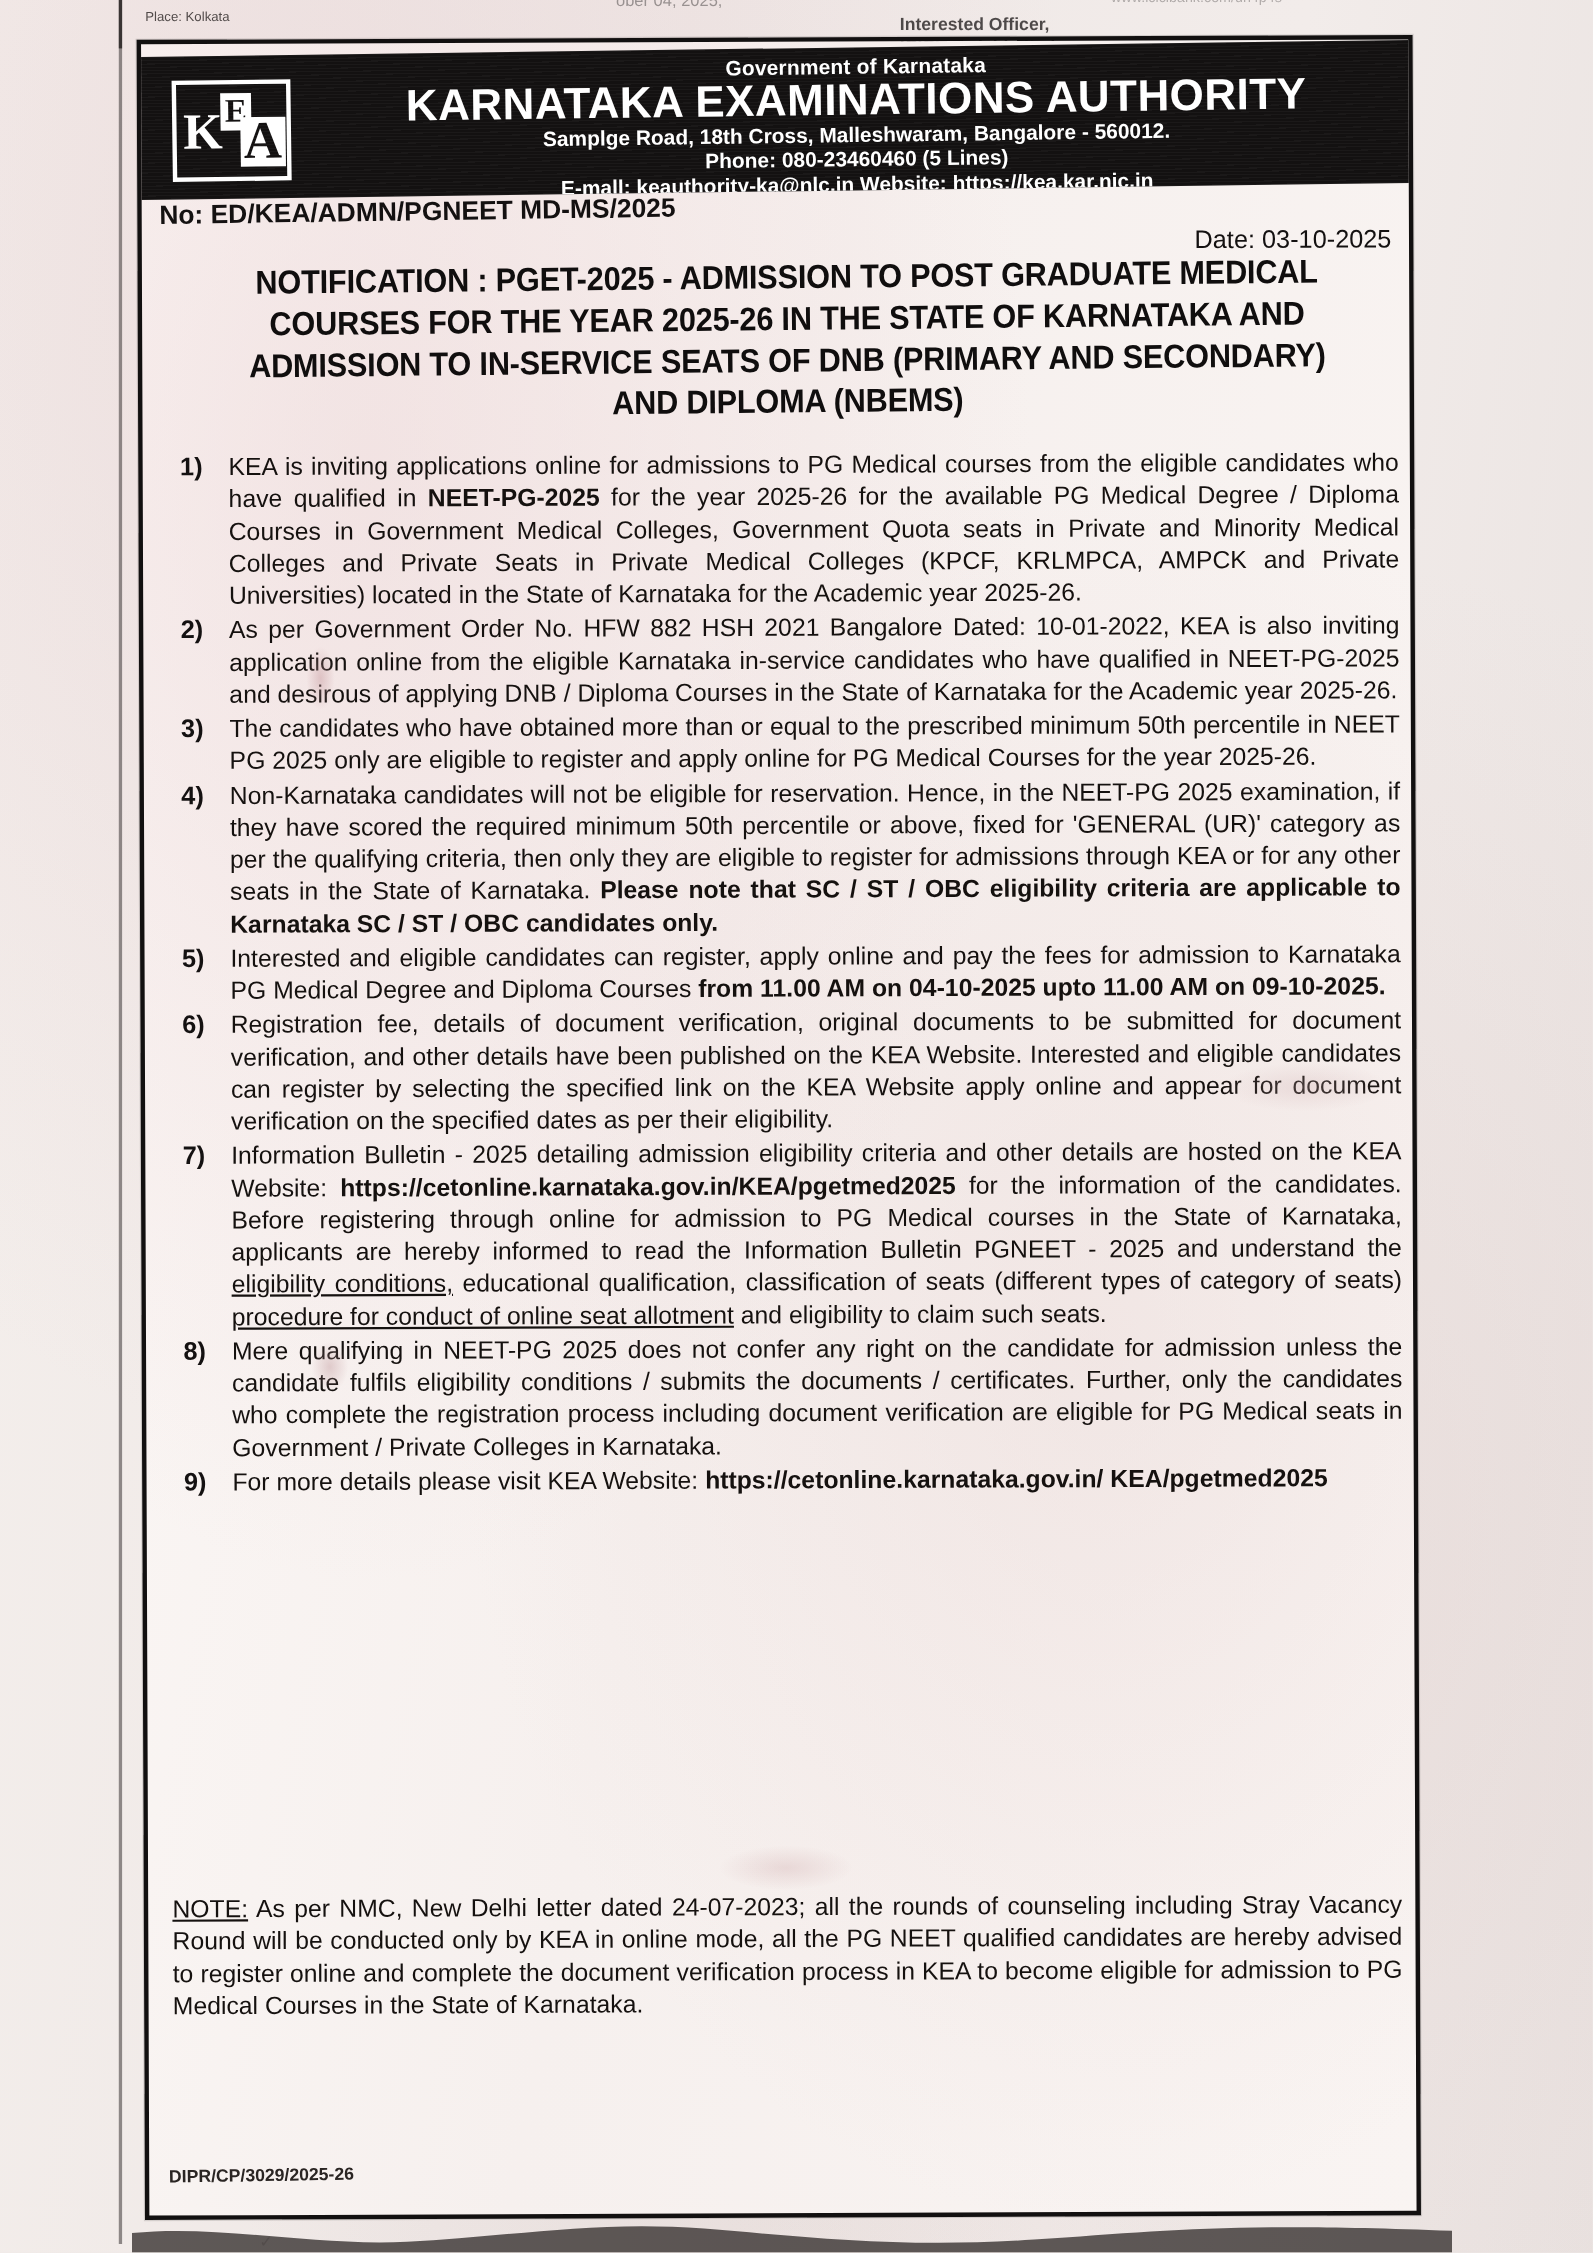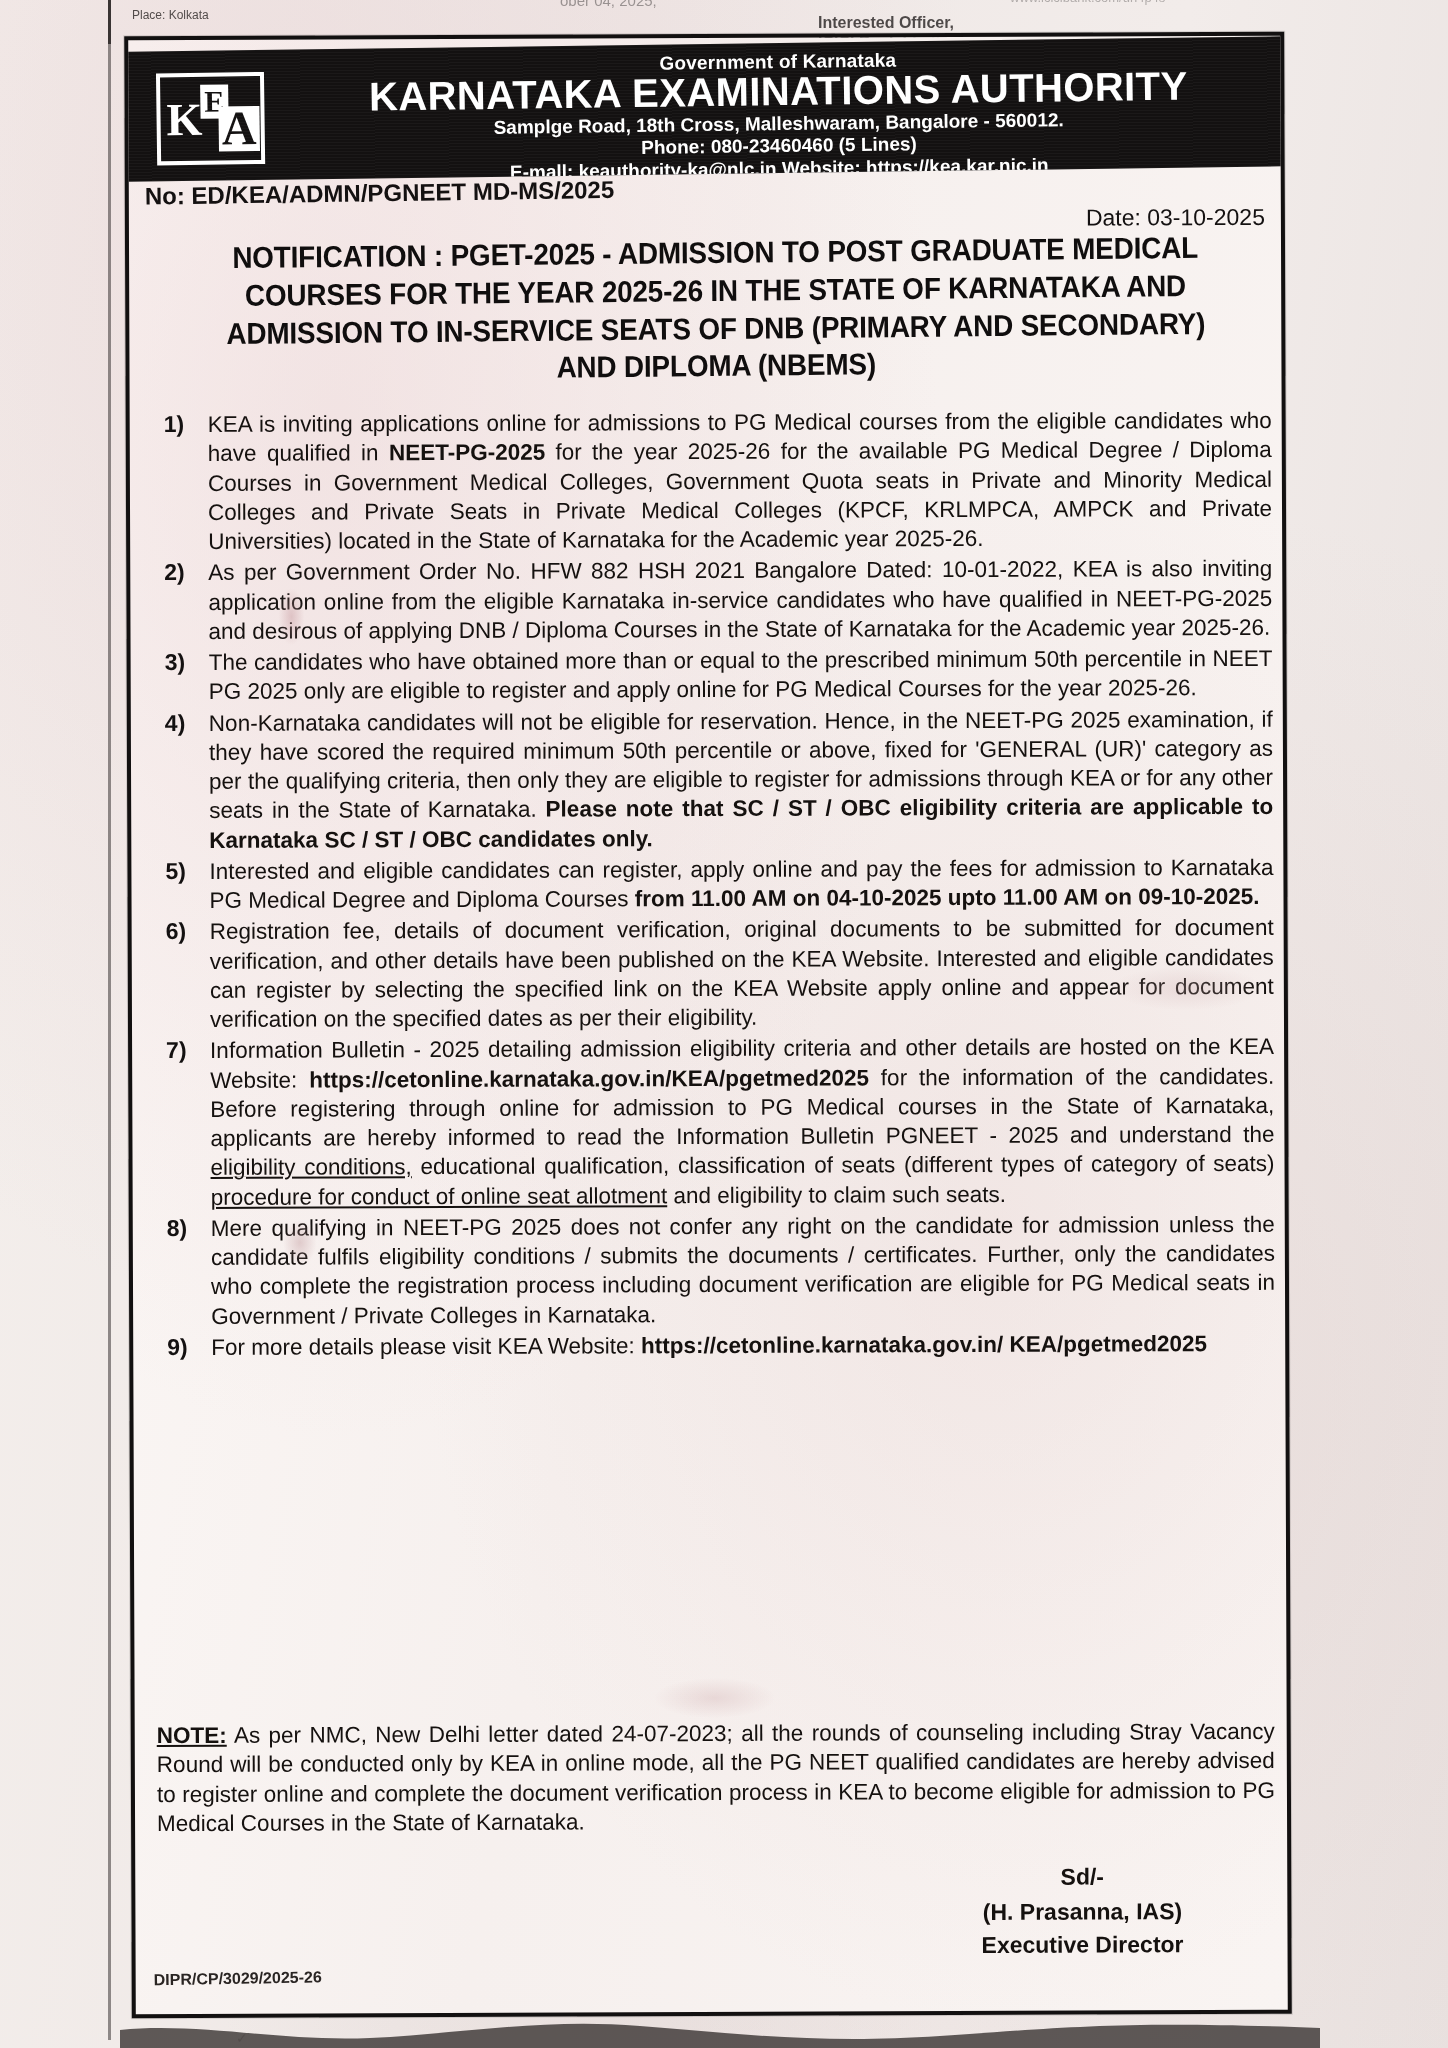--- a/index.html
+++ b/index.html
@@ -108,21 +108,21 @@
   .num  { width:56px; flex:0 0 56px; font-size:23px; font-weight:700; color:#141111; padding-top:1px;
           text-align:left; padding-left:12px;}
   .txt  { flex:1 1 auto; font-size:22.5px; line-height:1.30; color:#15110f; text-align:justify;
           text-justify:inter-word; -webkit-hyphens:none; hyphens:none; }
   .txt b { font-weight:700; }
   .txt u { text-decoration:underline; text-underline-offset:2px; }
 
   
   .note { position:absolute; left:22px; bottom:176px; width:1118px;
           font-size:22.5px; line-height:1.30; color:#15110f; text-align:justify; }
-  .note .lbl { font-weight:700; text-decoration:underline; }
+  .note .lbl { font-weight:400; text-decoration:underline; }
 
   
   .sign { position:absolute; right:104px; bottom:52px; text-align:center; color:#15110f;}
   .sd   { font-size:23px; font-weight:700; margin-bottom:8px;}
   .nm   { font-size:23px; font-weight:700; margin-bottom:6px;}
   .ttl  { font-size:23px; font-weight:700;}
 
   .dipr { position:absolute; left:18px; bottom:26px; font-size:16px; font-weight:700; color:#2a2523;
           transform:rotate(-0.7deg);}
 
@@ -215,25 +215,20 @@
         <div class="num">9)</div>
         <div class="txt">For more details please visit KEA Website: <b>https://cetonline.karnataka.gov.in/ KEA/pgetmed2025</b></div>
       </div>
     </div>
 
   <div class="note">
     <span class="lbl">NOTE:</span>
     <span>As per NMC, New Delhi letter dated 24-07-2023; all the rounds of counseling including Stray Vacancy Round will be conducted only by KEA in online mode, all the PG NEET qualified candidates are hereby advised to register online and complete the document verification process in KEA to become eligible for admission to PG Medical Courses in the State of Karnataka.</span>
   </div>
 
-  <div class="sign">
-    <div class="sd">Sd/-</div>
-    <div class="nm">(H. Prasanna, IAS)</div>
-    <div class="ttl">Executive Director</div>
-  </div>
 
   <div class="dipr">DIPR/CP/3029/2025-26</div>
 
   <div class="smudge s1"></div>
   <div class="smudge s2"></div>
   <div class="smudge s3"></div>
   <div class="smudge s4"></div>
 </div>
 
 <div class="tear">

